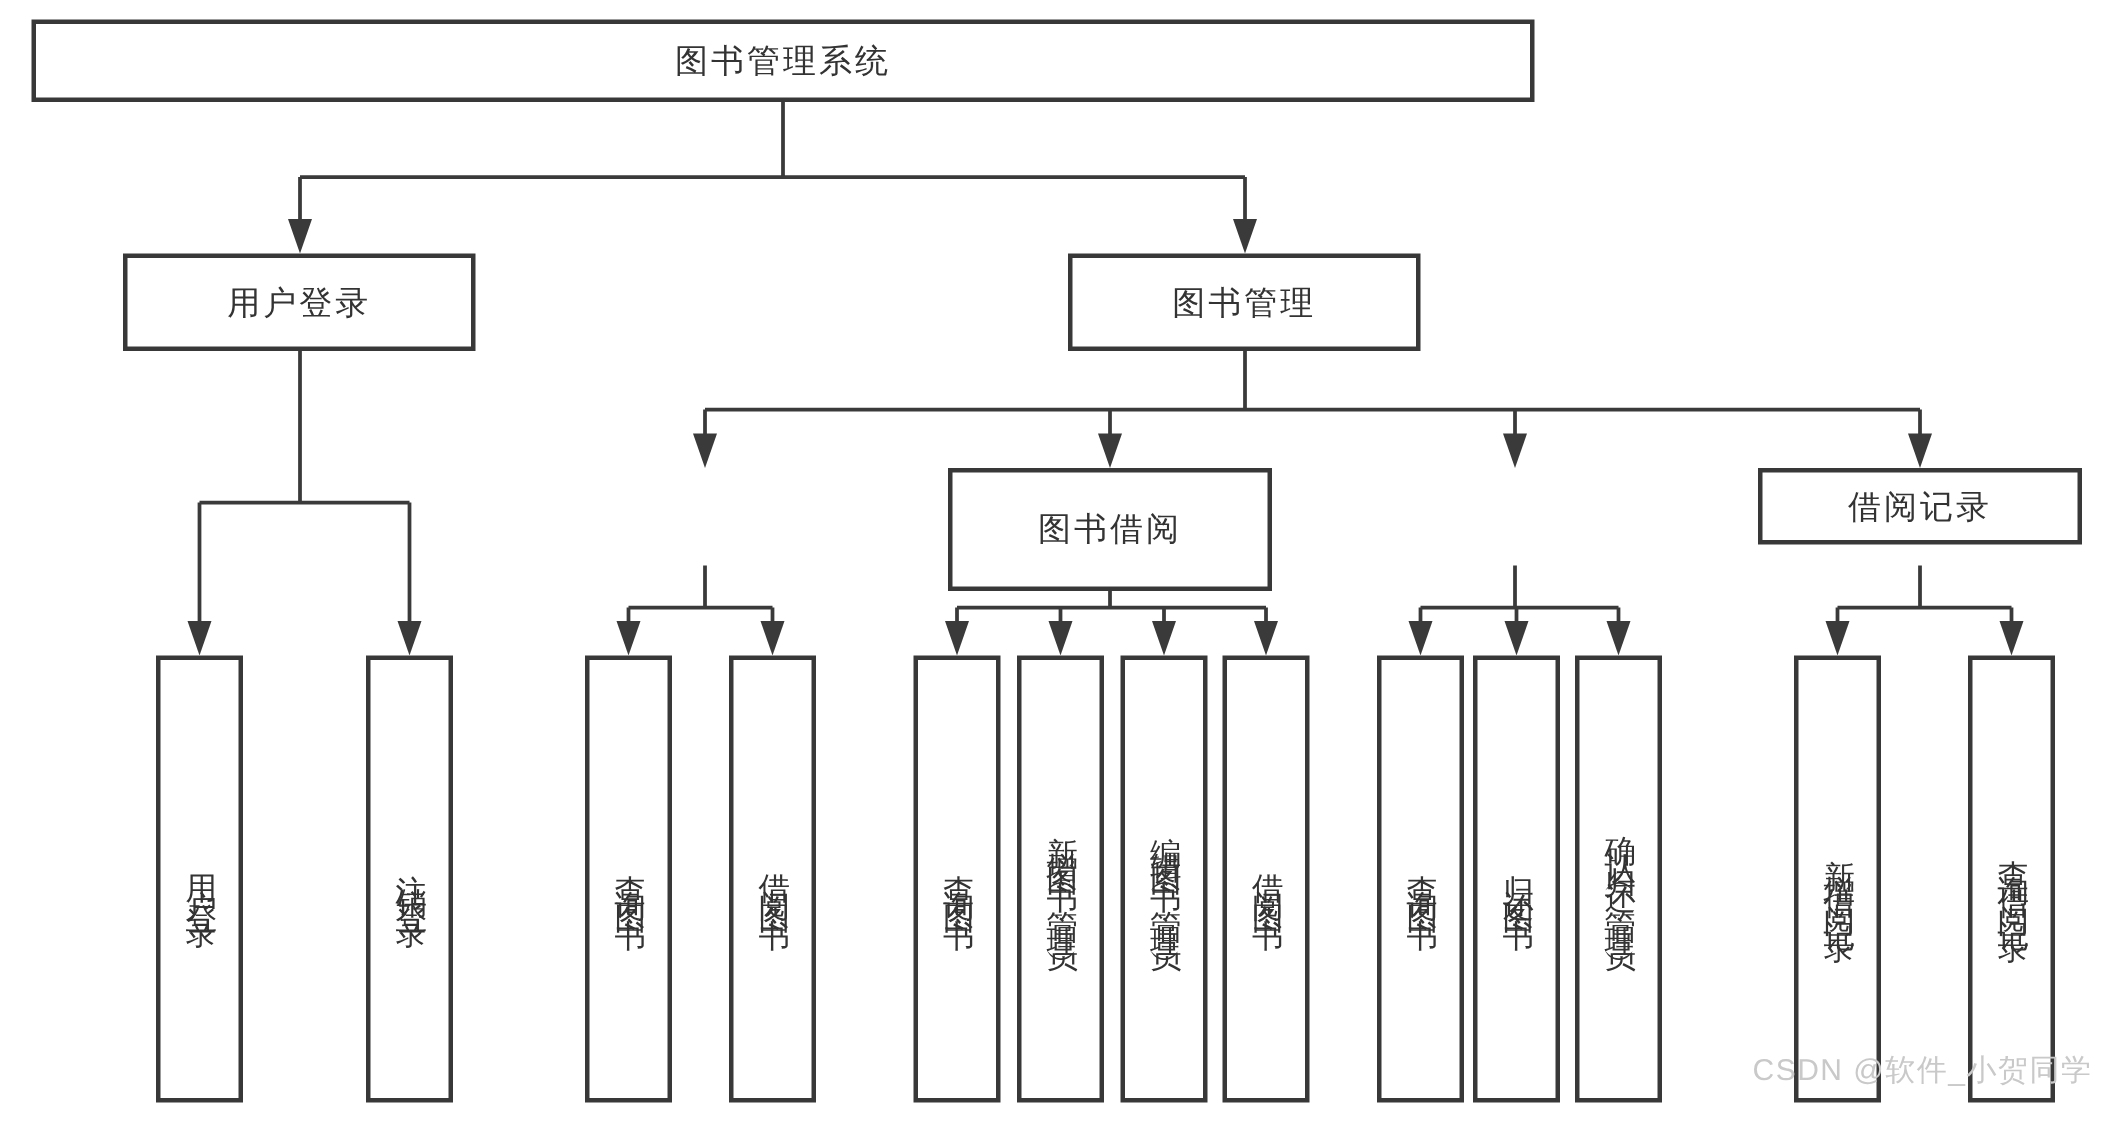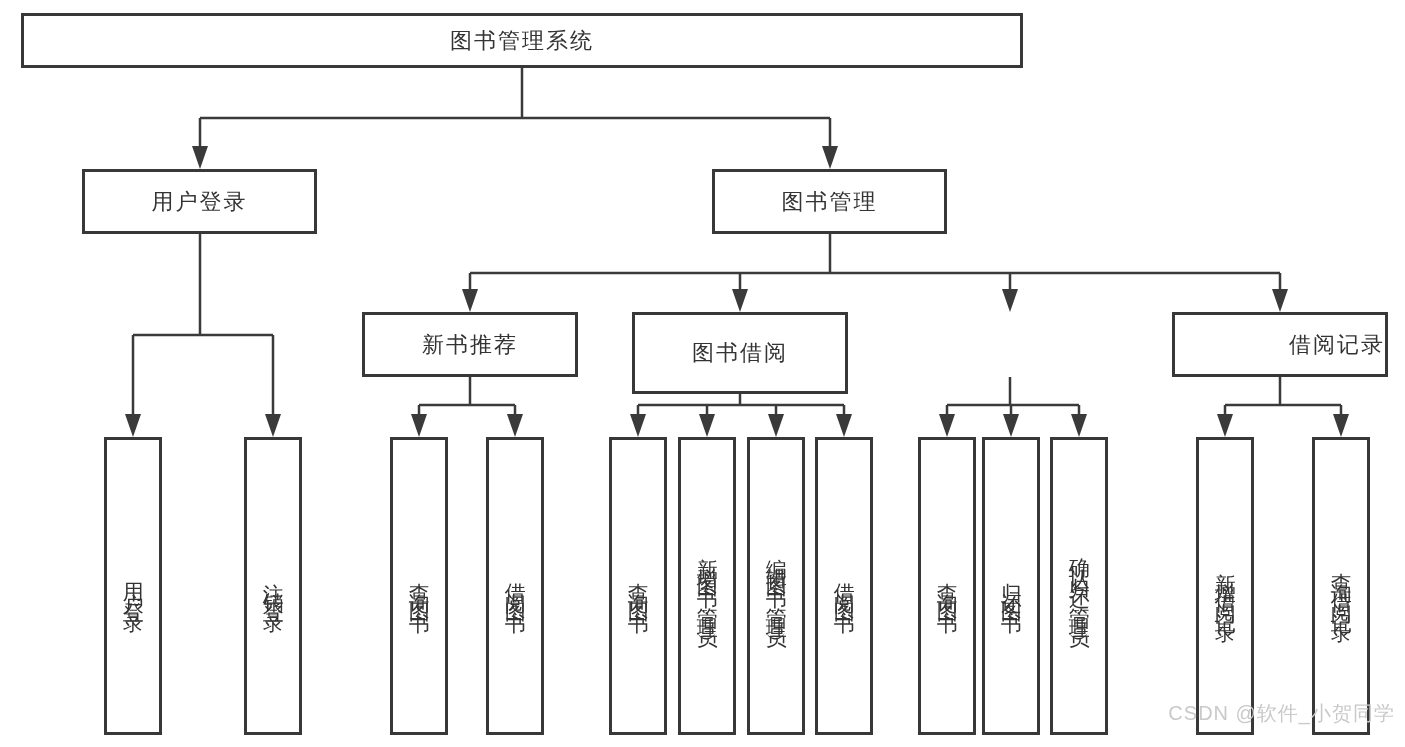--- a/index.html
+++ b/index.html
@@ -114,27 +114,24 @@
     <span class="lbl">图书管理系统</span>
   </div>
 
   <div class="box h-box" style="left:82px; top:169px; width:235px; height:65px;">
     <span class="lbl">用户登录</span>
   </div>
   <div class="box h-box" style="left:712px; top:169px; width:235px; height:65px;">
     <span class="lbl">图书管理</span>
   </div>
 
-  <div class="box h-box" style="left:362px; top:312px; width:216px; height:65px;">
-    <span class="lbl">新书推荐</span>
-  </div>
   <div class="box h-box" style="left:632px; top:312px; width:216px; height:82px;">
     <span class="lbl">图书借阅</span>
   </div>
-  <div class="box h-box" style="left:1172px; top:312px; width:216px; height:65px;justify-content:flex-end;">
+  <div class="box h-box" style="left:1172px; top:312px; width:216px; height:51px;">
     <span class="lbl">借阅记录</span>
   </div>
 
   <div class="box v-box" style="left:104px; top:437px; width:58px; height:298px;">
     <span class="lbl">用户登录</span>
   </div>
   <div class="box v-box" style="left:244px; top:437px; width:58px; height:298px;">
     <span class="lbl">注销登录</span>
   </div>
 

